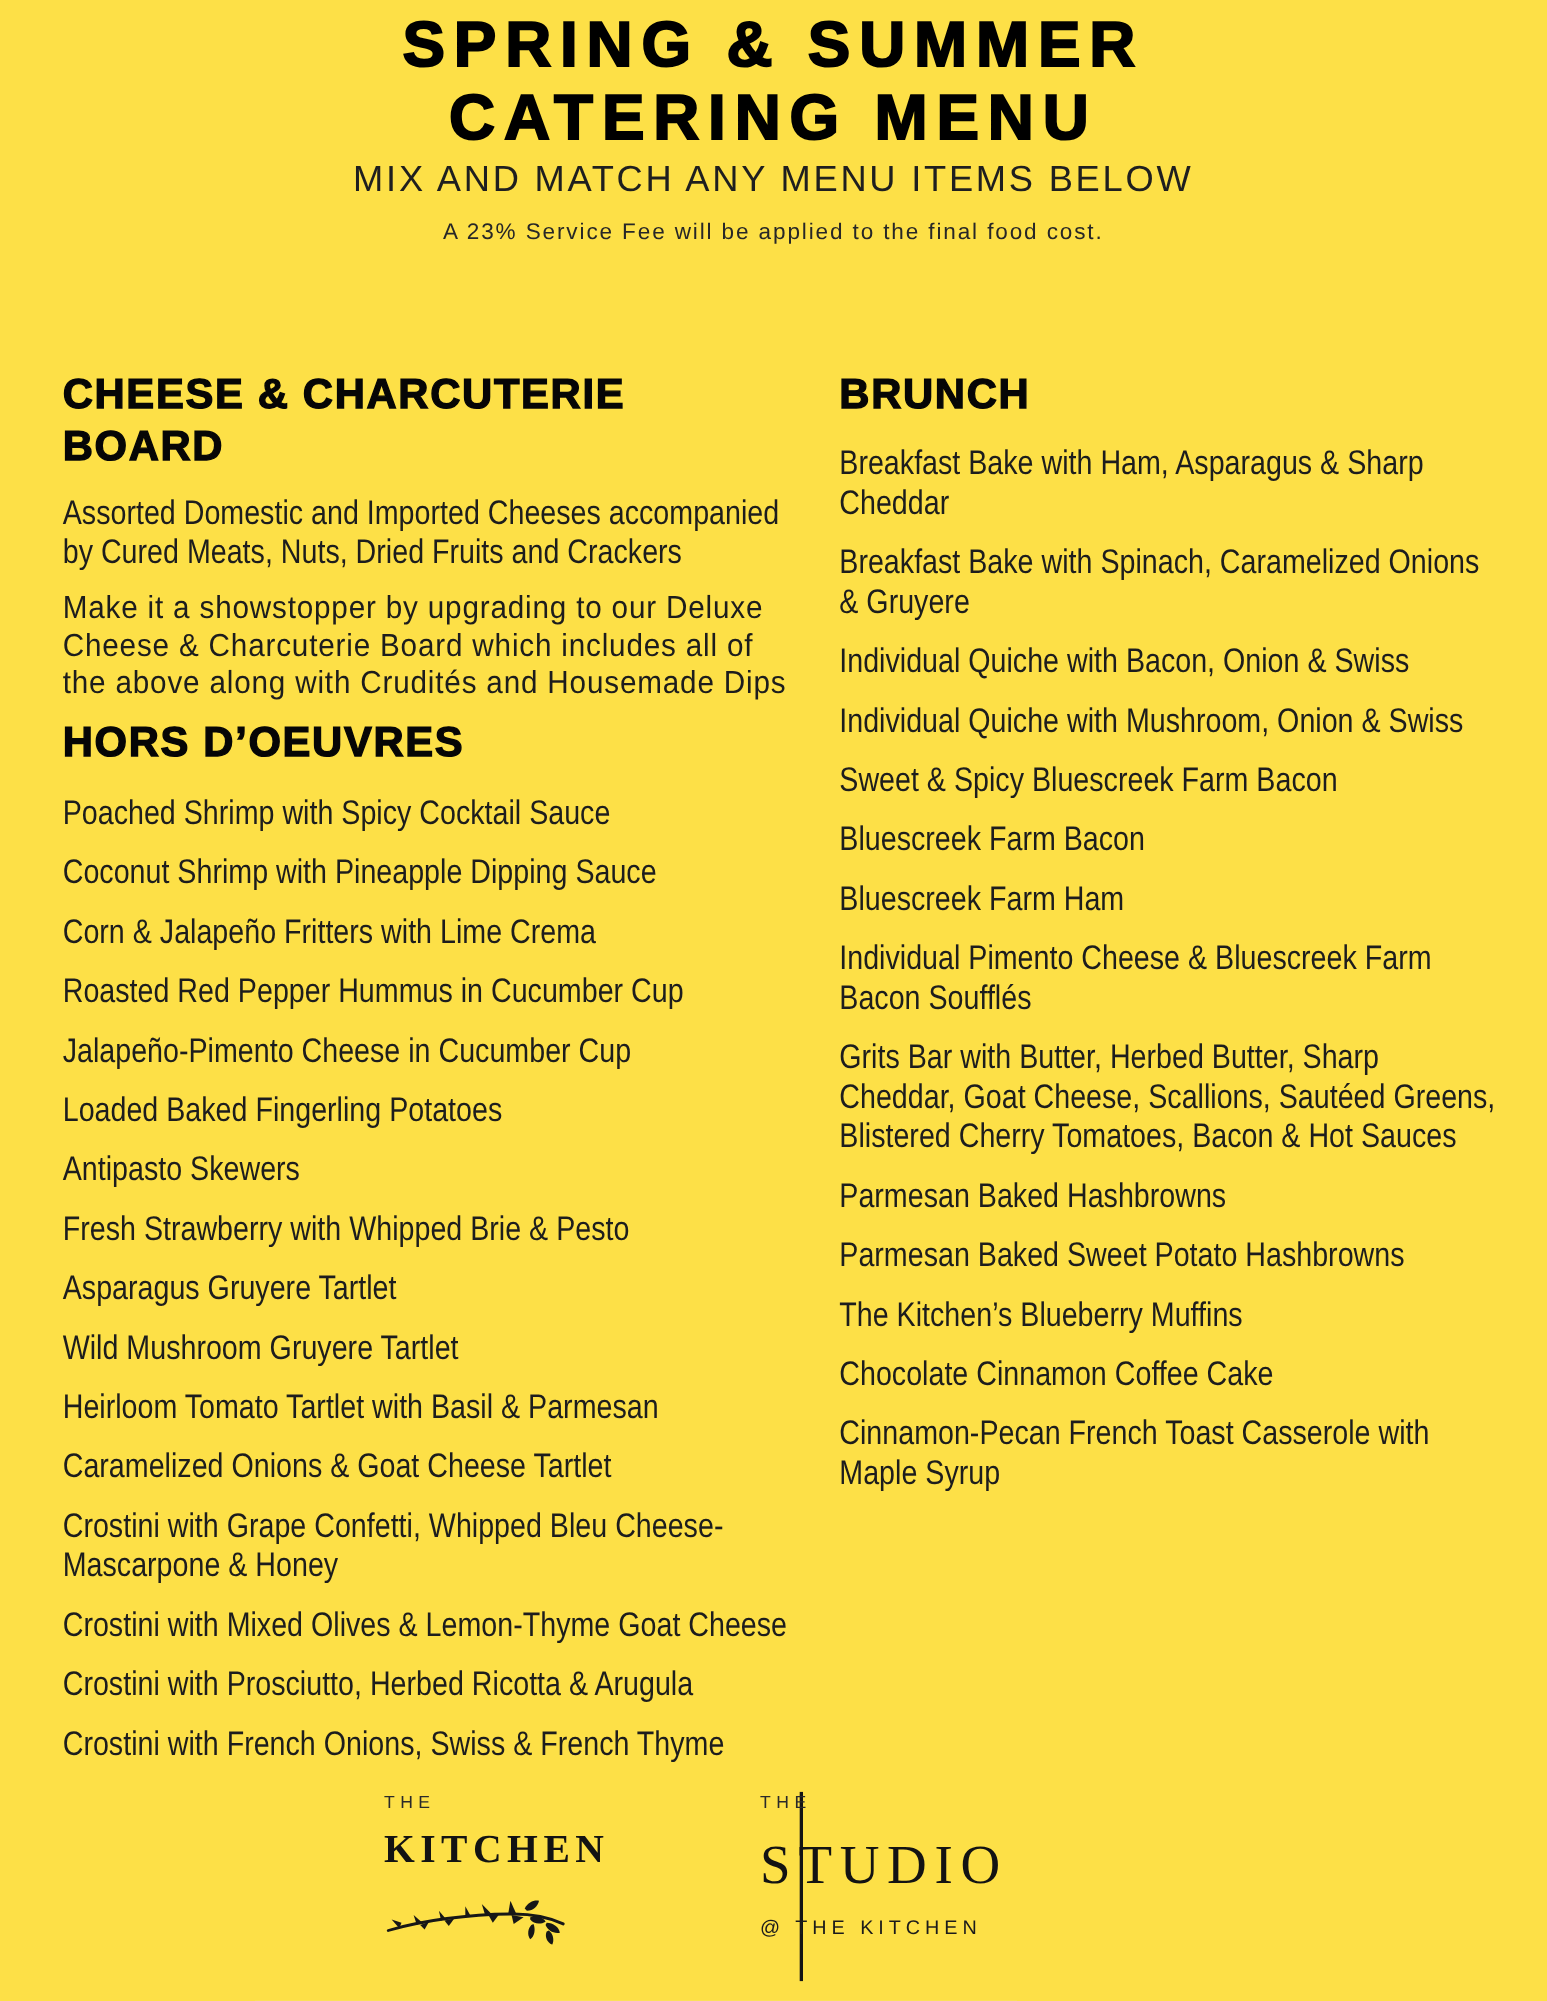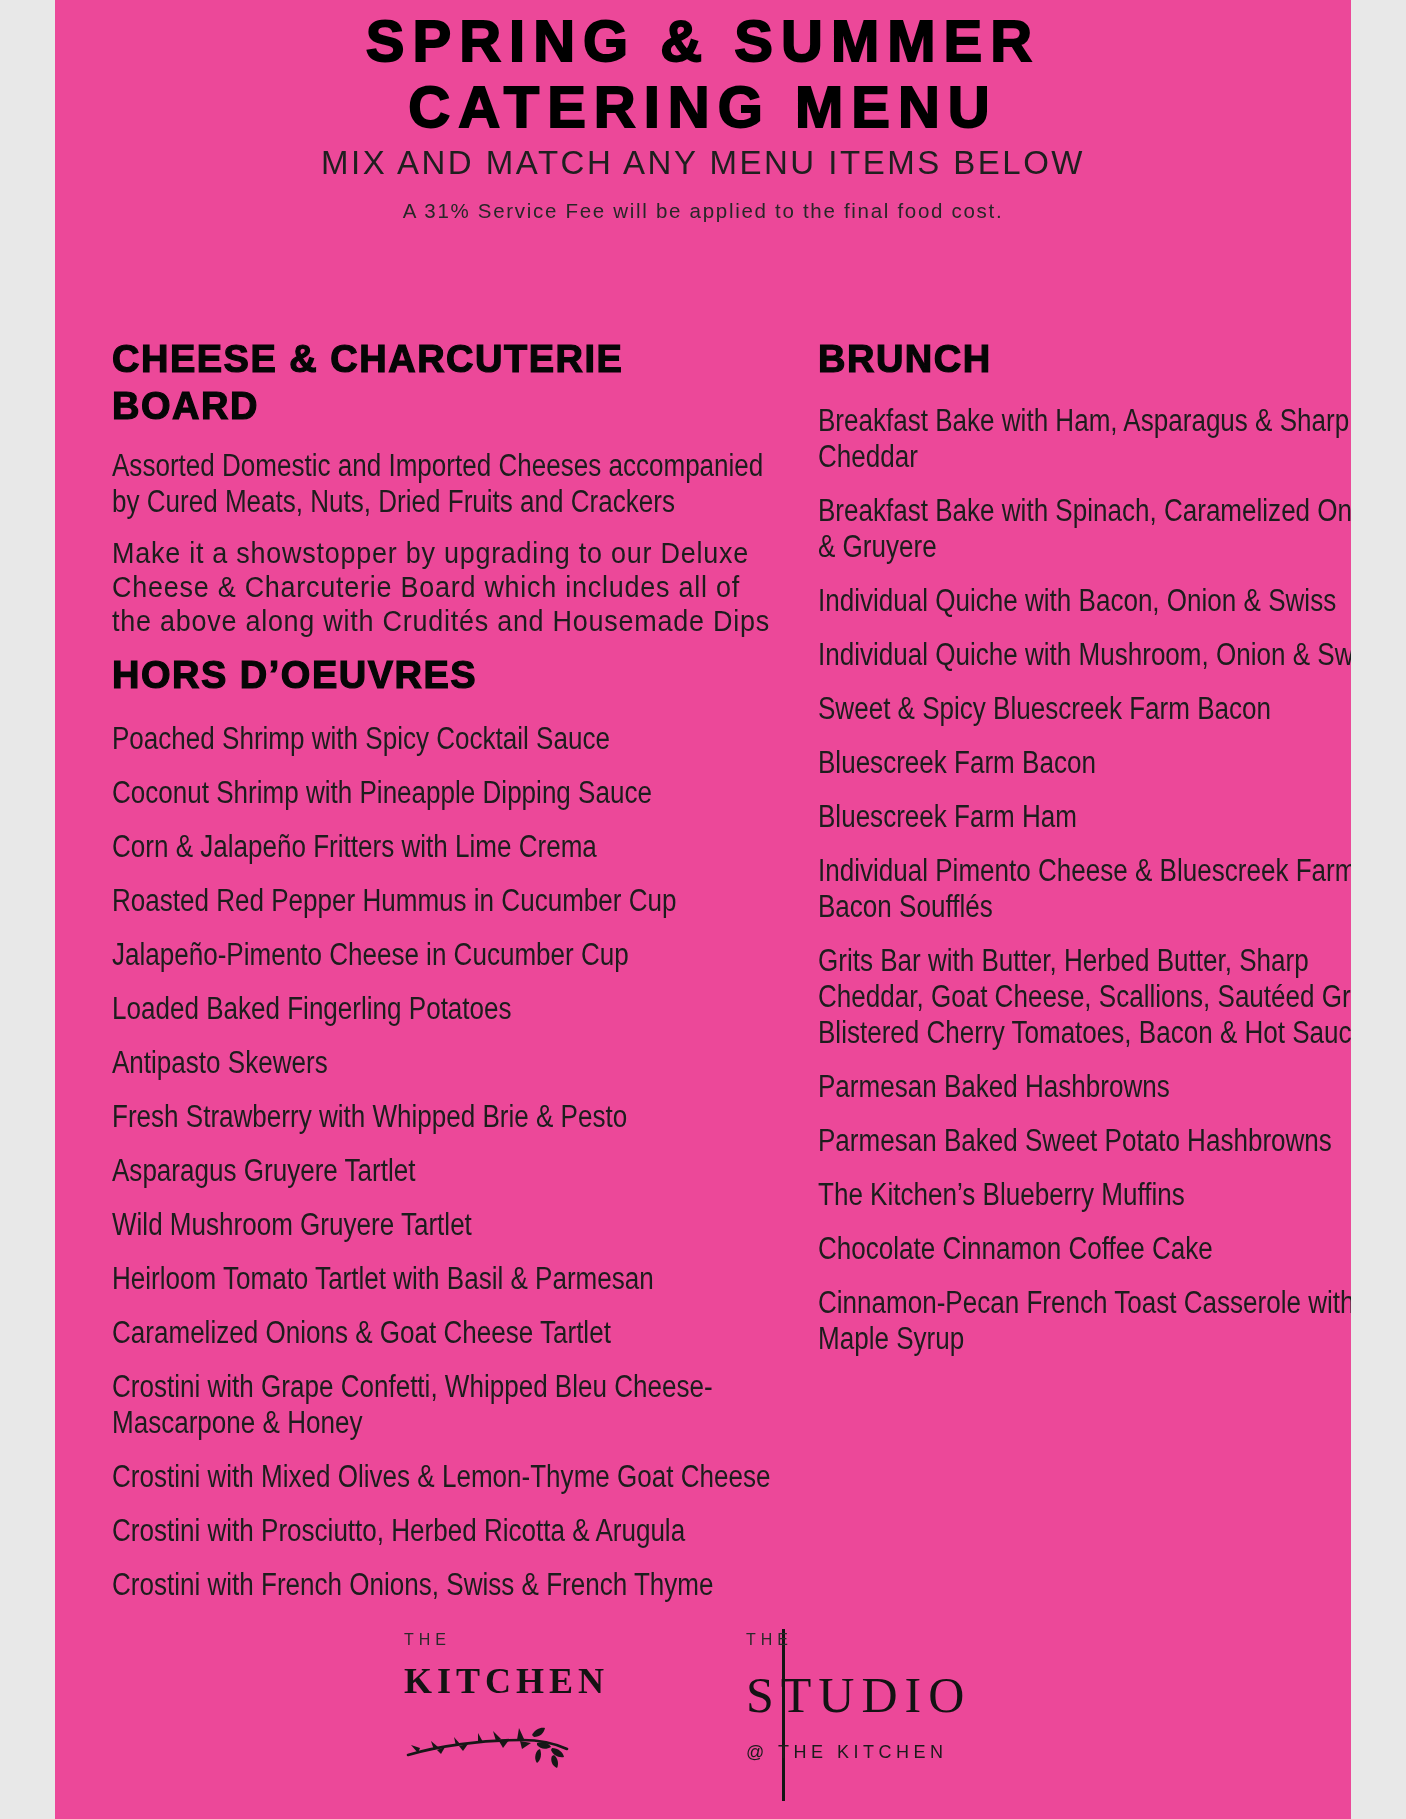--- a/index.html
+++ b/index.html
@@ -1,24 +1,24 @@
 <!DOCTYPE html>
 <html><head>
 <meta charset="utf-8">
 <style>
   * { margin: 0; padding: 0; box-sizing: border-box; }
   html, body { background: #e8e8e8; }
   body { font-family: "Liberation Sans", "DejaVu Sans", sans-serif; }
 
   .page {
     position: relative;
-    width: 1296px;
+    width: 1406px;
     height: 1819px;
     margin: 0 auto;
-    background: #ec4899;
+    background: #fde047;
     color: #1c1c1c;
     overflow: hidden;
   }
 
   
   .menu-header {
     position: absolute;
     top: 8px; left: 0;
     width: 100%;
     text-align: center;
@@ -129,21 +129,21 @@
 <div class="page">
 
   <header class="menu-header">
     <h1 class="page-title">SPRING &amp; SUMMER
 CATERING MENU</h1>
     <div class="menu-subtitle">MIX AND MATCH ANY MENU ITEMS BELOW</div>
     <div class="menu-notes">
 
 
 
-        <p class="menu-note">A 31% Service Fee will be applied to the final food cost.</p>
+        <p class="menu-note">A 23% Service Fee will be applied to the final food cost.</p>
       </div>
   </header>
 
   <section class="col col-right">
     <h2 class="section-heading">BRUNCH</h2>
     <ul class="items">
 
         <li class="menu-item">Breakfast Bake with Ham, Asparagus &amp; Sharp
 Cheddar</li>
 

